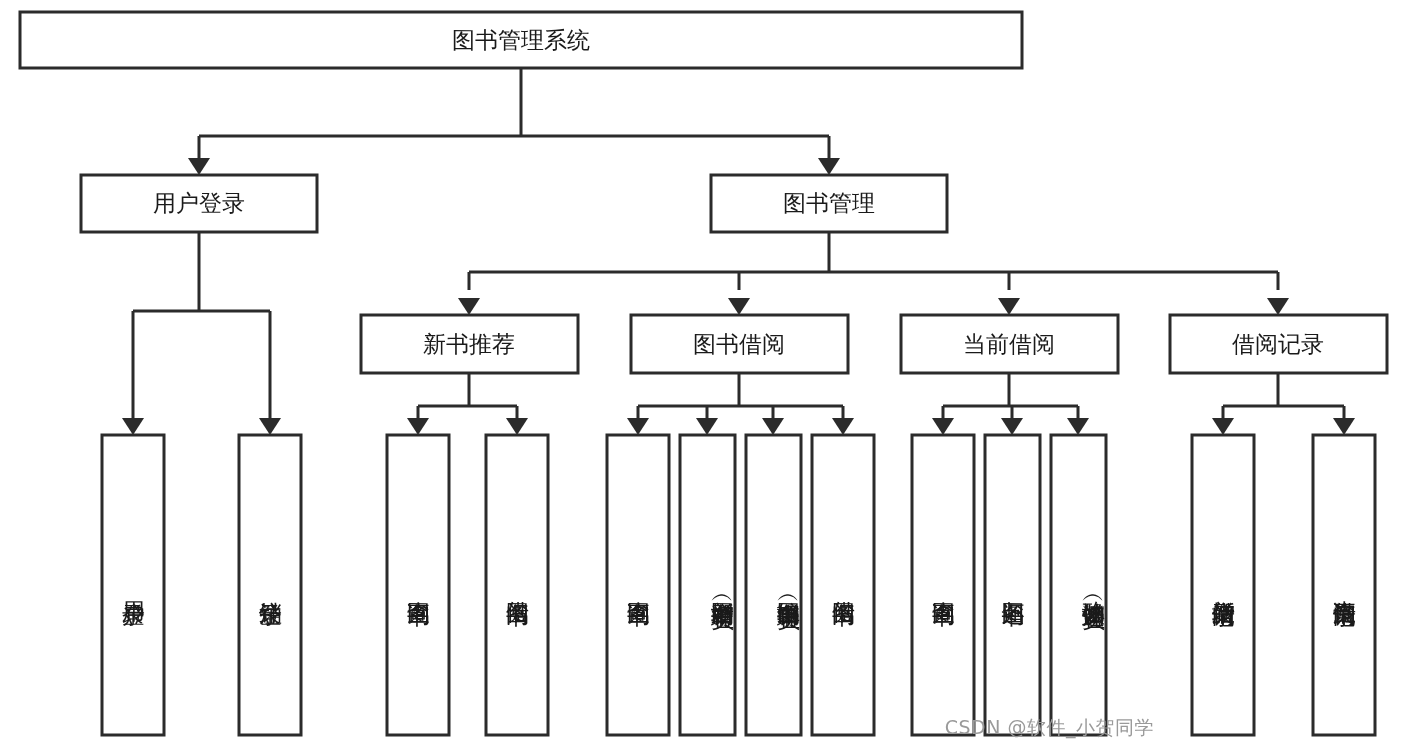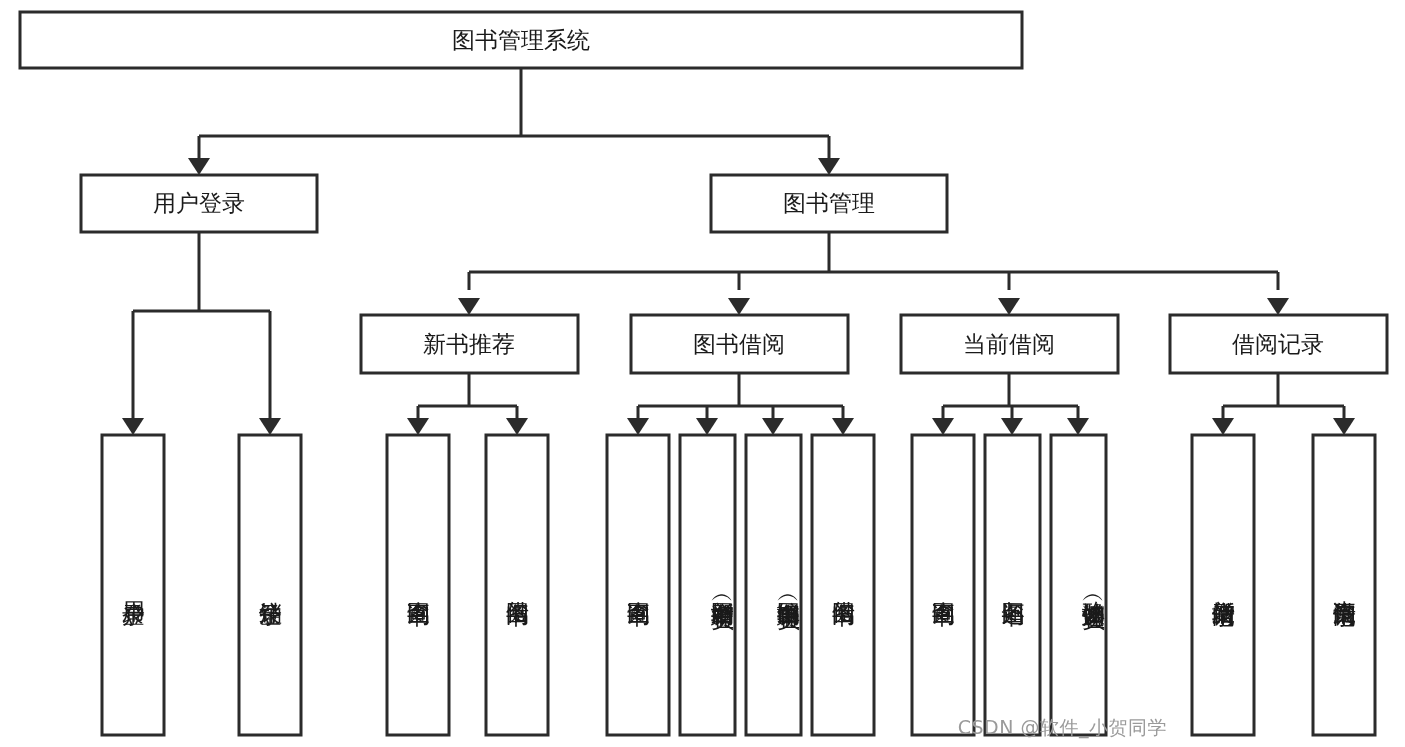--- a/index.html
+++ b/index.html
@@ -12,21 +12,20 @@
     width: 1405px;
     height: 747px;
     font-family: "DejaVu Sans", "Liberation Sans", sans-serif;
     overflow: hidden;
     position: relative;
   }
   #diagram-root {
     position: relative;
     width: 1164px;
     height: 747px;
-    padding-left: 13px;
   }
   svg.diagram-svg {
     position: absolute;
     top: 0;
     left: 0;
     width: 1405px;
     height: 747px;
     display: block;
   }
   .node-box {

